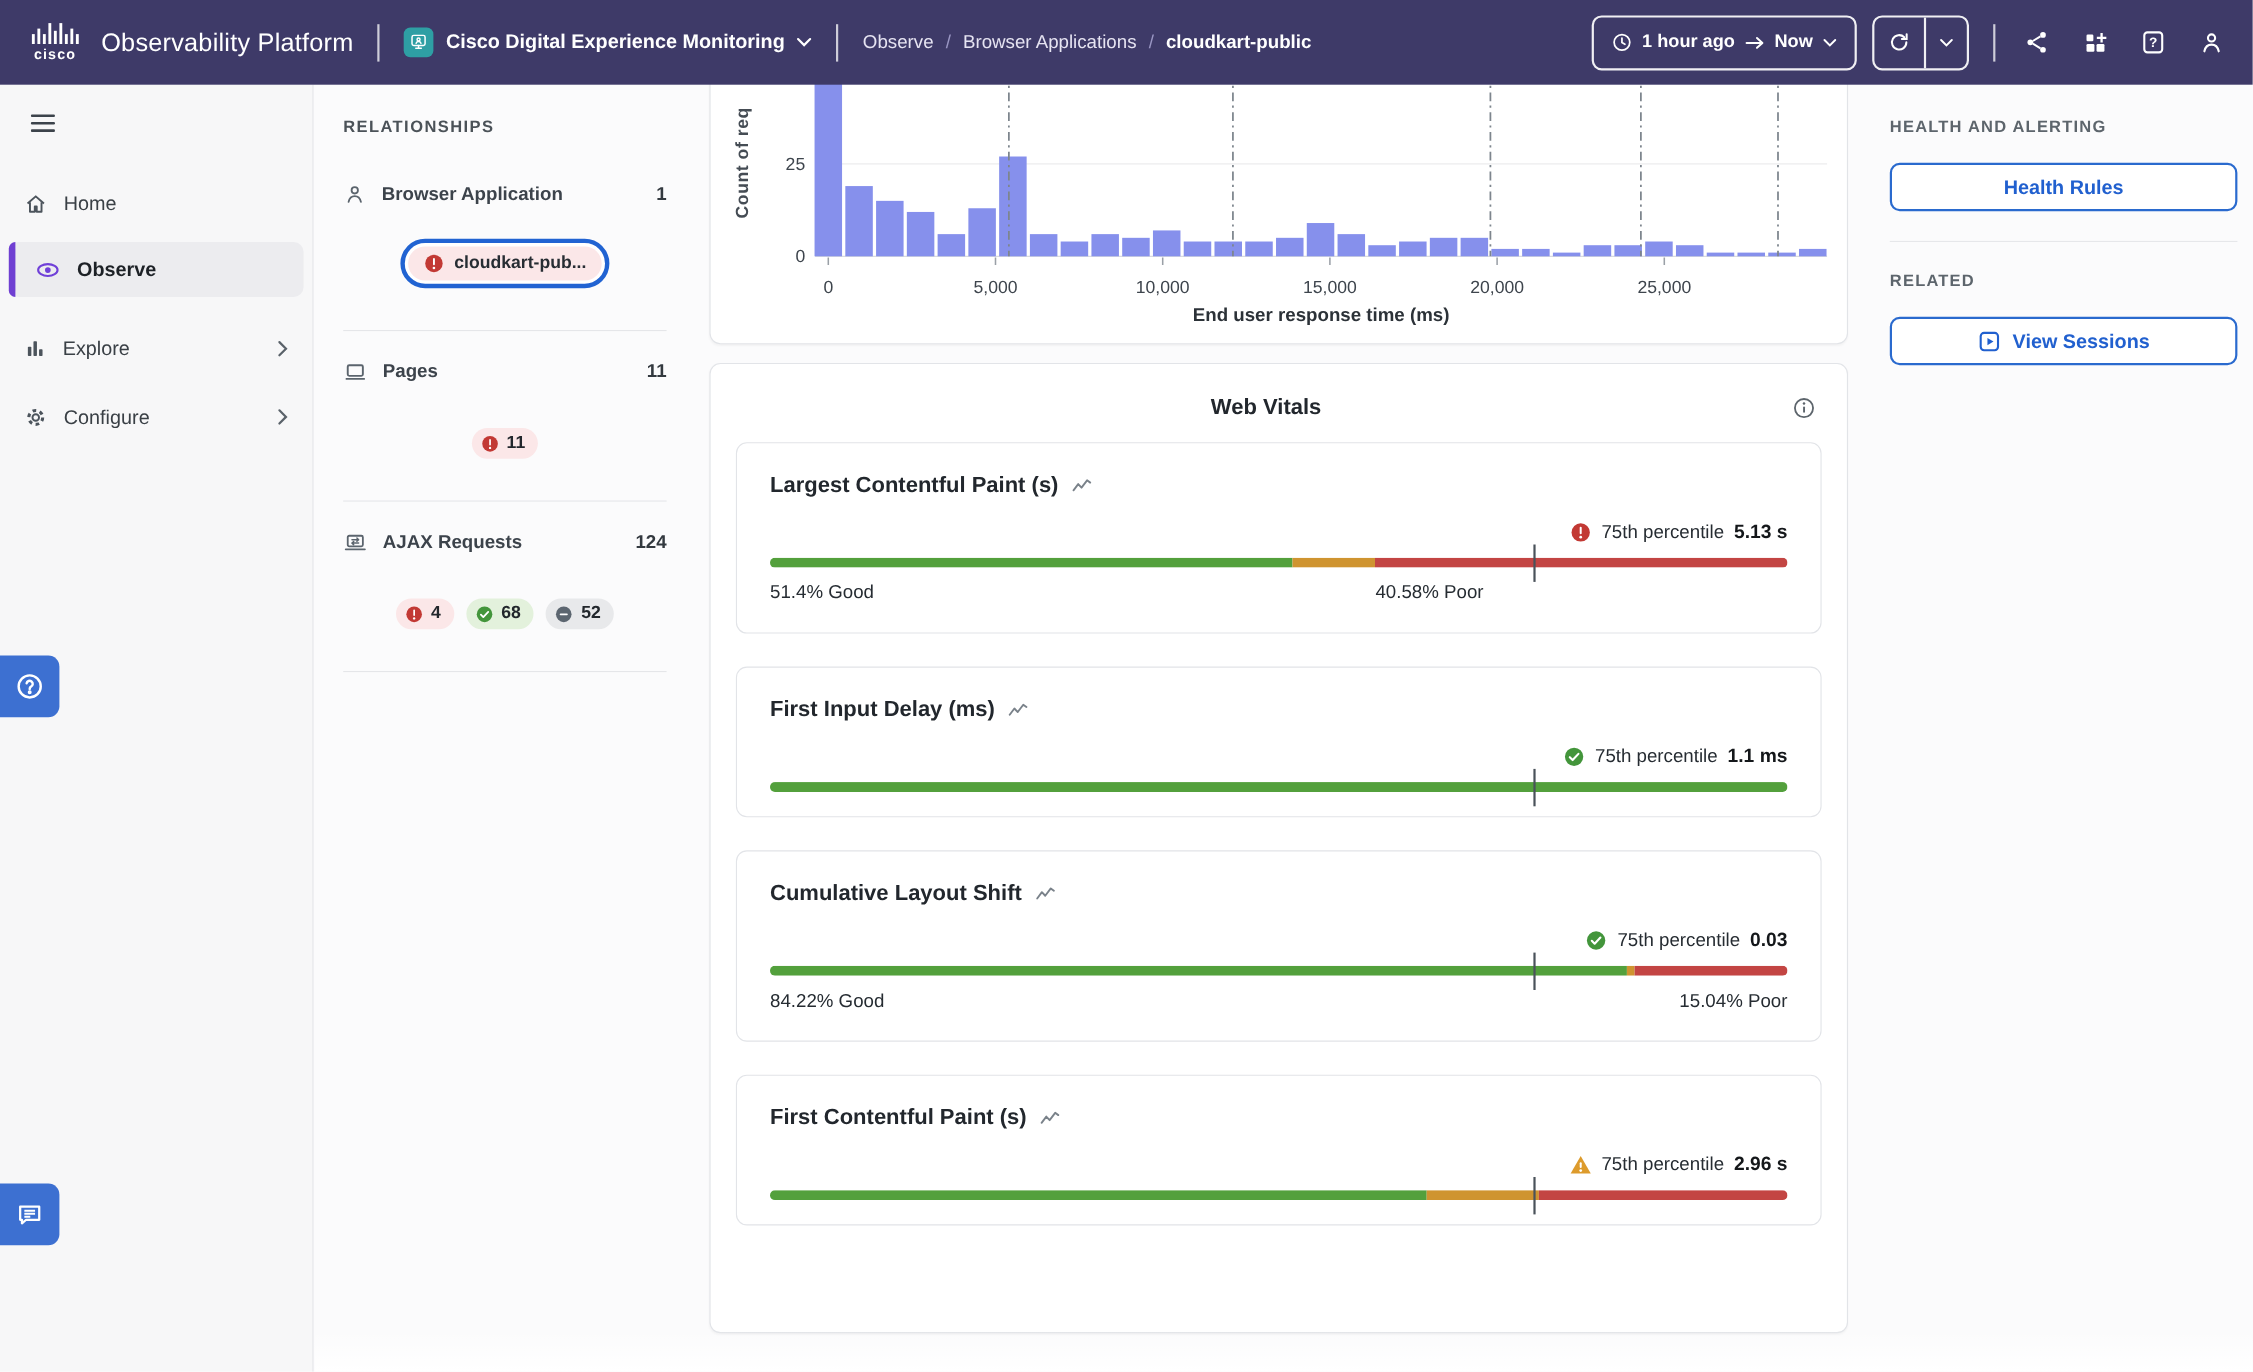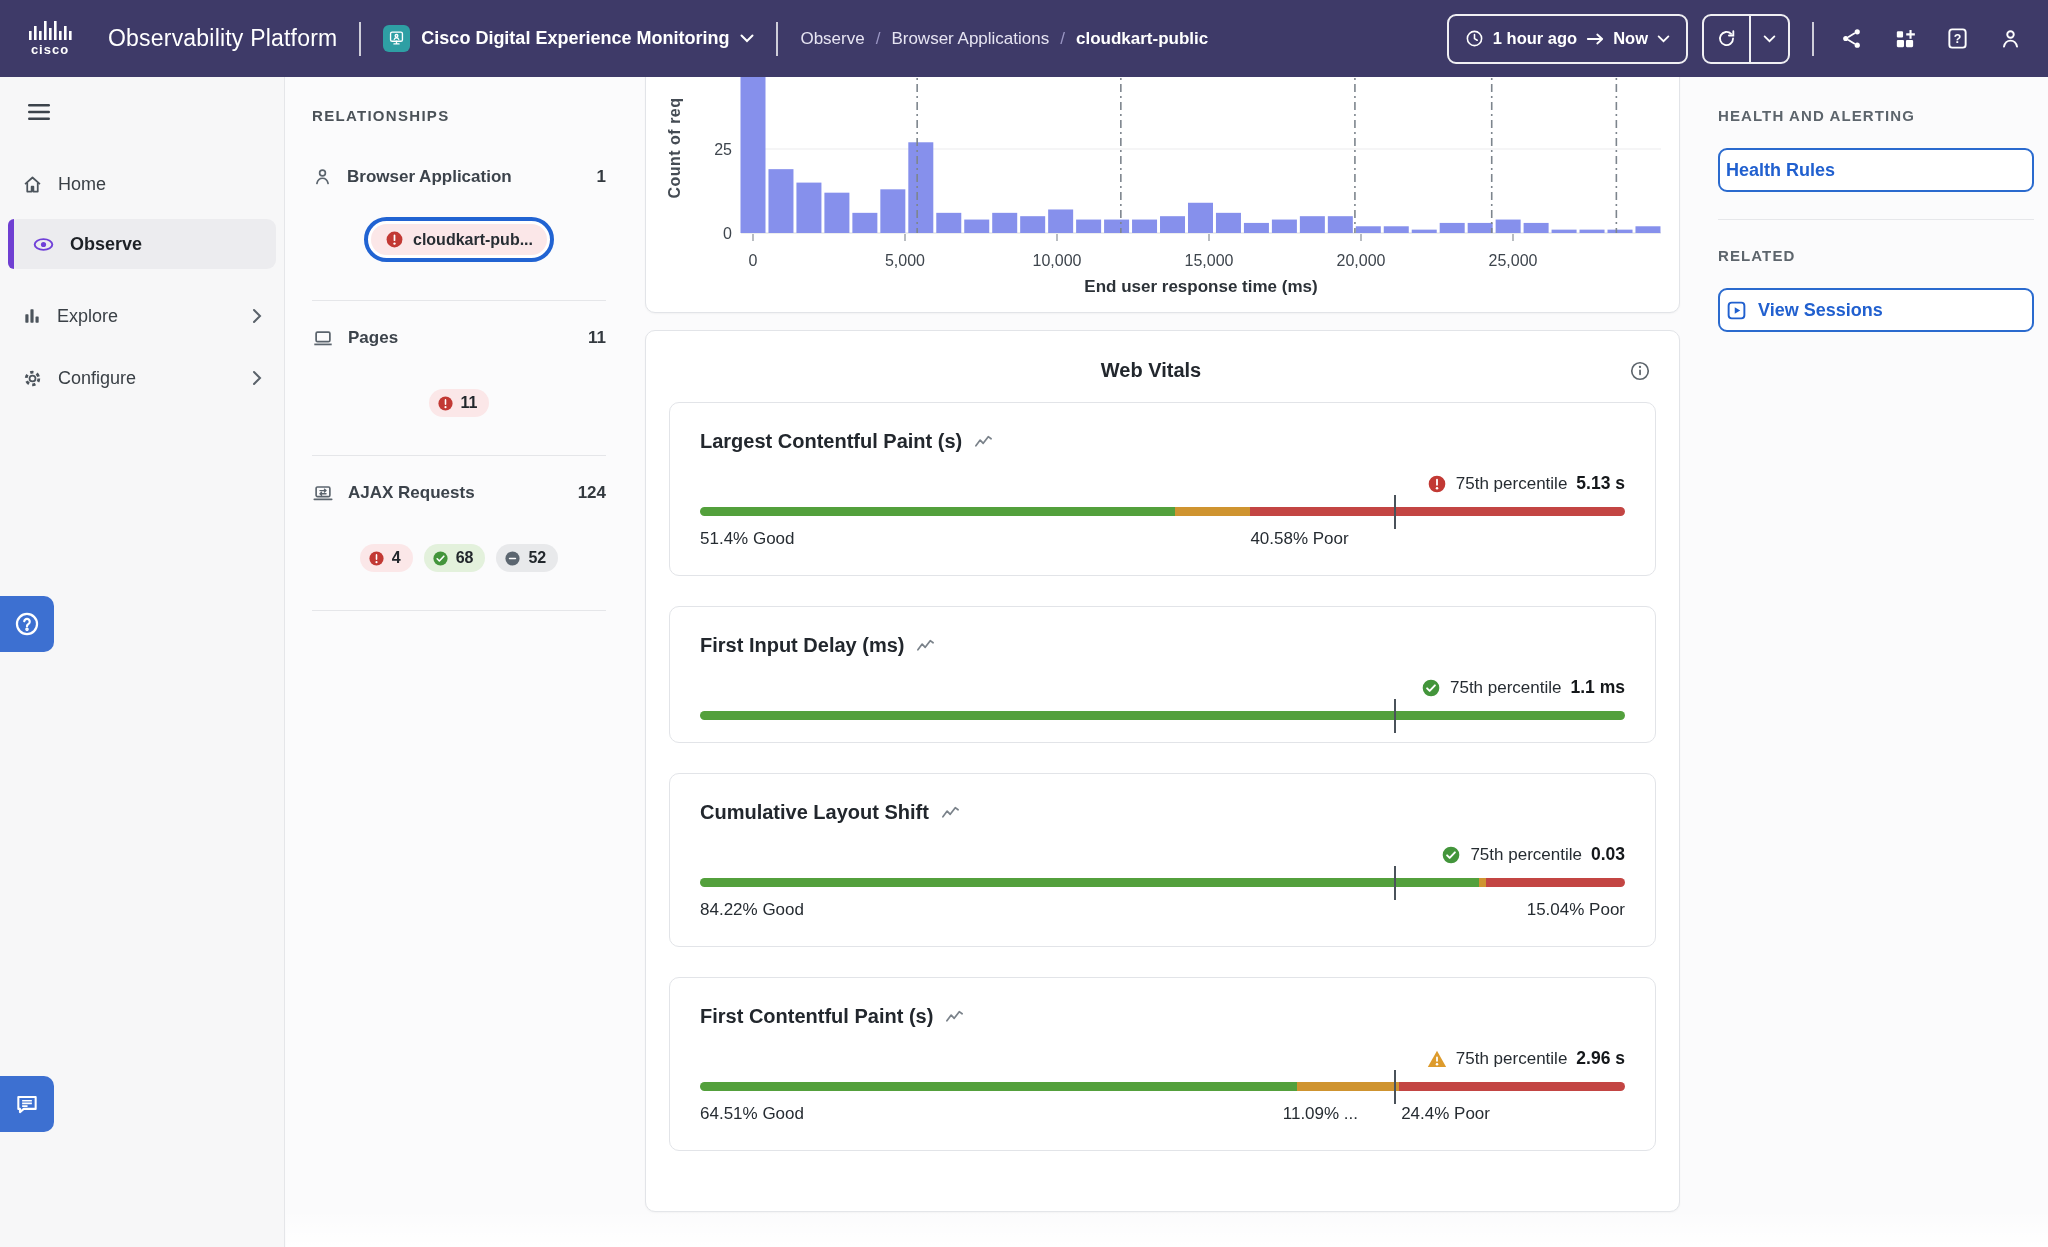--- a/index.html
+++ b/index.html
@@ -3,21 +3,21 @@
 <meta charset="utf-8">
 <style>
   html,body{margin:0;padding:0;}
   body{width:2048px;height:1247px;position:relative;overflow:hidden;background:#fbfbfc;
        font-family:"Liberation Sans",sans-serif;color:#23282e;}
   svg{display:block;}
 
   
   .header{position:absolute;top:0;left:0;right:0;height:77px;background:#3e3a68;z-index:5;
           display:flex;align-items:center;padding:0 26px;box-sizing:border-box;}
-  .brand{display:flex;align-items:center;gap:30px;}
+  .brand{display:flex;align-items:center;gap:14px;}
   .brand-title{color:#fff;font-size:23px;letter-spacing:.2px;white-space:nowrap;}
   .hdiv{width:2px;height:34px;background:rgba(255,255,255,.75);margin:0 22px;flex:none;}
   .app-switcher{display:flex;align-items:center;gap:11px;cursor:pointer;}
   .app-badge{width:27px;height:27px;border-radius:6px;background:#2e9fa4;display:flex;align-items:center;justify-content:center;flex:none;}
   .app-label{color:#fff;font-size:18px;font-weight:700;white-space:nowrap;}
   .crumbs{display:flex;align-items:center;gap:11px;font-size:17px;color:#e6e4f2;white-space:nowrap;}
   .crumb-sep{color:#9a96c4;}
   .crumb-last{color:#fff;font-weight:700;}
   .hspacer{flex:1;}
   .time-btn{display:flex;align-items:center;gap:9px;height:46px;padding:0 16px;border:2px solid rgba(255,255,255,.92);
@@ -78,21 +78,21 @@
   .wv-bar-track .seg{height:100%;}
   .wv-marker{position:absolute;top:-12px;width:2px;height:34px;background:#4a525a;}
   .wv-labels{position:relative;margin-top:13px;height:24px;font-size:17px;color:#262c32;}
   .wv-labels span{position:absolute;top:0;white-space:nowrap;}
   .info-btn{cursor:pointer;display:flex;}
 
   
   .rpanel{position:absolute;top:77px;left:1690px;right:0;bottom:0;box-sizing:border-box;padding:30px 14px 0 28px;}
   .rp-heading{font-size:15px;font-weight:600;color:#5d656c;letter-spacing:1.1px;}
   .rp-btn{margin-top:24px;height:44px;border:2px solid #2a6ace;border-radius:9px;background:#fff;color:#2160cf;
-          font-size:18px;font-weight:700;display:flex;align-items:center;justify-content:flex-start;gap:11px;cursor:pointer;
+          font-size:18px;font-weight:700;display:flex;align-items:center;justify-content:center;gap:11px;cursor:pointer;
           font-family:"Liberation Sans",sans-serif;width:100%;}
   .rp-div{height:1px;background:#e6e7ea;margin:27px 0;}
 
   .bottom-fade{position:absolute;left:286px;right:0;bottom:0;height:38px;
                background:linear-gradient(rgba(251,251,252,0),#ffffff);pointer-events:none;}
 </style>
 </head>
 <body>
 
 <div class="header">
@@ -530,25 +530,20 @@
         <span class="val">2.96 s</span>
       </div>
       <div class="wv-bar">
         <div class="wv-bar-track">
             <div class="seg" style="width: 64.51%; background: rgb(83, 160, 60);"></div>
             <div class="seg" style="width: 11.09%; background: rgb(207, 148, 48);"></div>
             <div class="seg" style="width: 24.4%; background: rgb(195, 69, 67);"></div>
           </div>
         <div class="wv-marker" style="left: 75%;"></div>
       </div>
-      <div class="wv-labels">
-          <span style="left: 0%;">64.51% Good</span>
-          <span style="left: 63%;">11.09% ...</span>
-          <span style="left: 75.8%;">24.4% Poor</span>
-        </div>
     </div>
   </div>
 </div>
 
 <div class="rpanel">
   <div class="rp-heading">HEALTH AND ALERTING</div>
   <button class="rp-btn">
     <span>Health Rules</span>
   </button>
   <div class="rp-div"></div>

